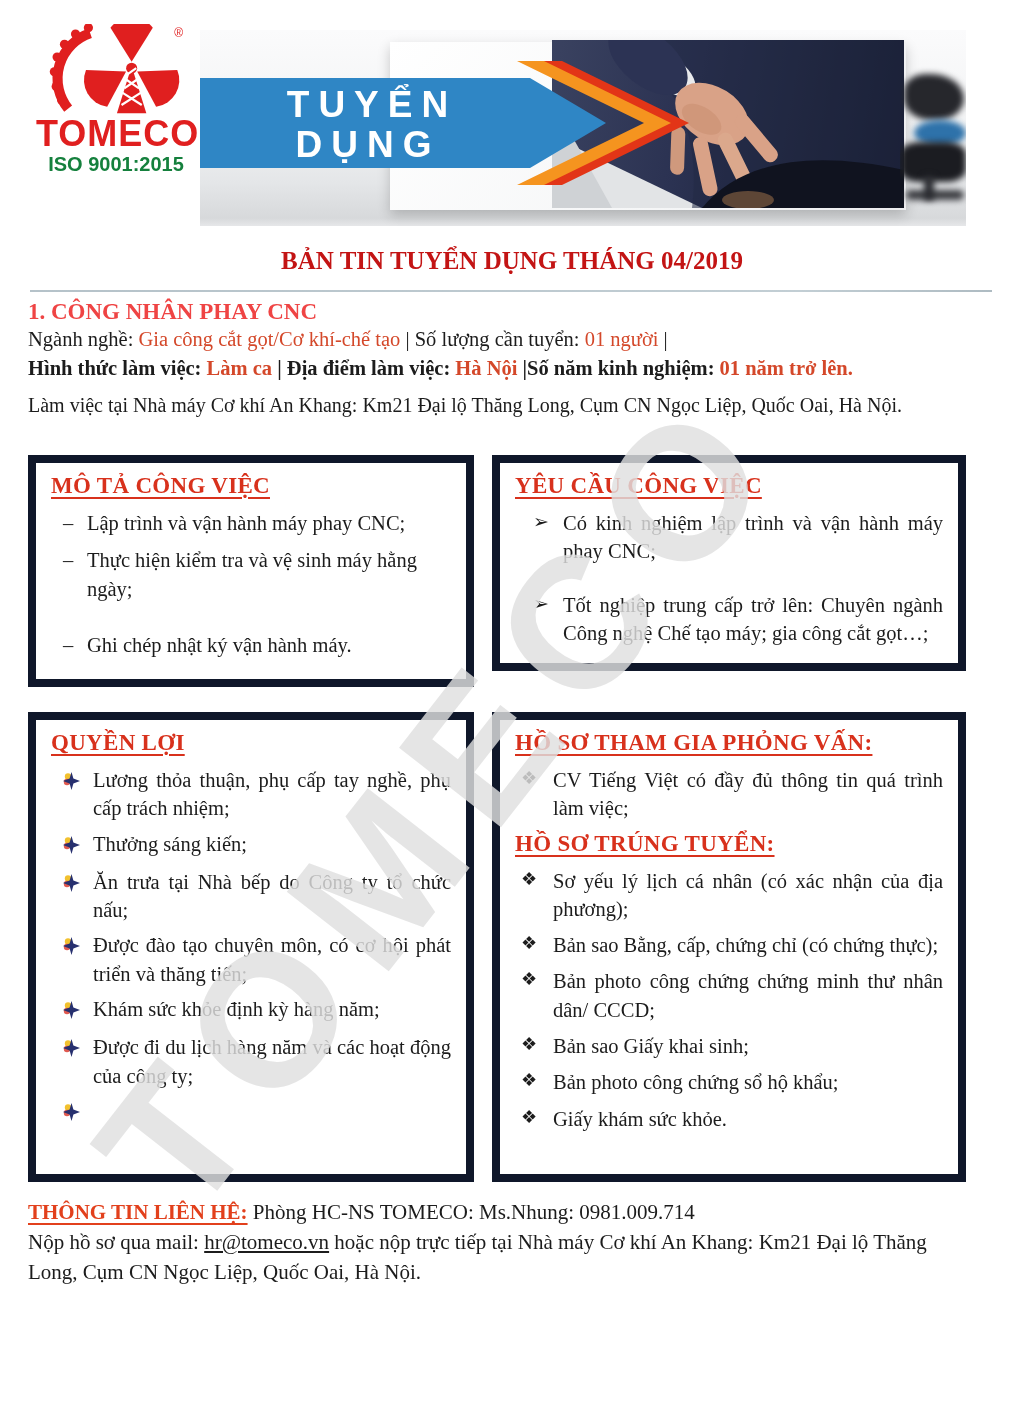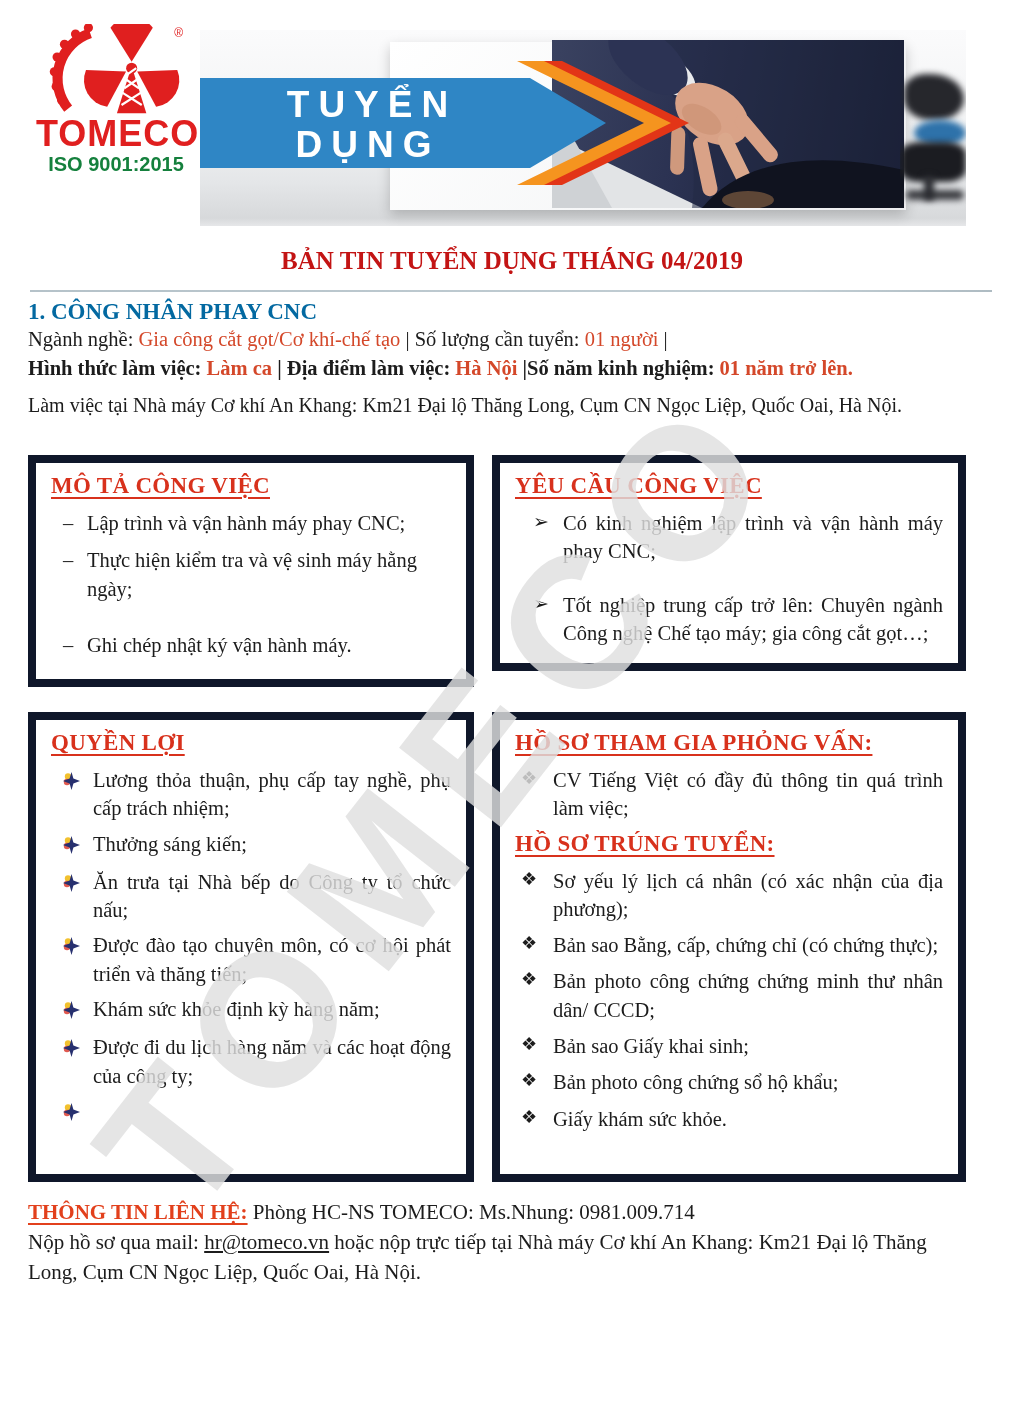--- a/index.html
+++ b/index.html
@@ -26,21 +26,21 @@
   .chairzone{position:absolute;left:700px;top:20px;width:66px;height:176px;overflow:hidden;}
   .chairzone .blob{position:absolute;filter:blur(3px);}
   .ribbon{position:absolute;left:0px;top:23px;width:500px;height:140px;}
   .ribbon text{font-family:"Liberation Sans",sans-serif;font-weight:bold;letter-spacing:9px;}
 
   
   .title{position:absolute;left:0;width:1024px;top:247px;text-align:center;
          font-size:25px;font-weight:bold;color:#c31414;}
   .rule{position:absolute;left:30px;width:962px;top:290px;height:2px;
         background:linear-gradient(to right,#b5c2c9 0%,#c2ced4 80%,#aebbc2 100%);}
-  .job-heading{position:absolute;left:28px;top:299px;font-size:23px;font-weight:bold;color:#0369a1;}
+  .job-heading{position:absolute;left:28px;top:299px;font-size:23px;font-weight:bold;color:#ef4444;}
 
   .infoline{position:absolute;left:28px;font-size:20.5px;white-space:nowrap;}
   .red{color:#d4482a;}
   .para{position:absolute;left:28px;top:390px;width:941px;font-size:20px;line-height:1.5;}
 
   
   .box{position:absolute;border:8px solid #0f172a;box-sizing:border-box;padding:8px 15px 8px 15px;background:transparent;}
   #box-mota   {left:28px; top:455px;width:446px;height:232px;}
   #box-yeucau {left:492px;top:455px;width:474px;height:216px;}
   #box-quyenloi{left:28px;top:712px;width:446px;height:470px;}

